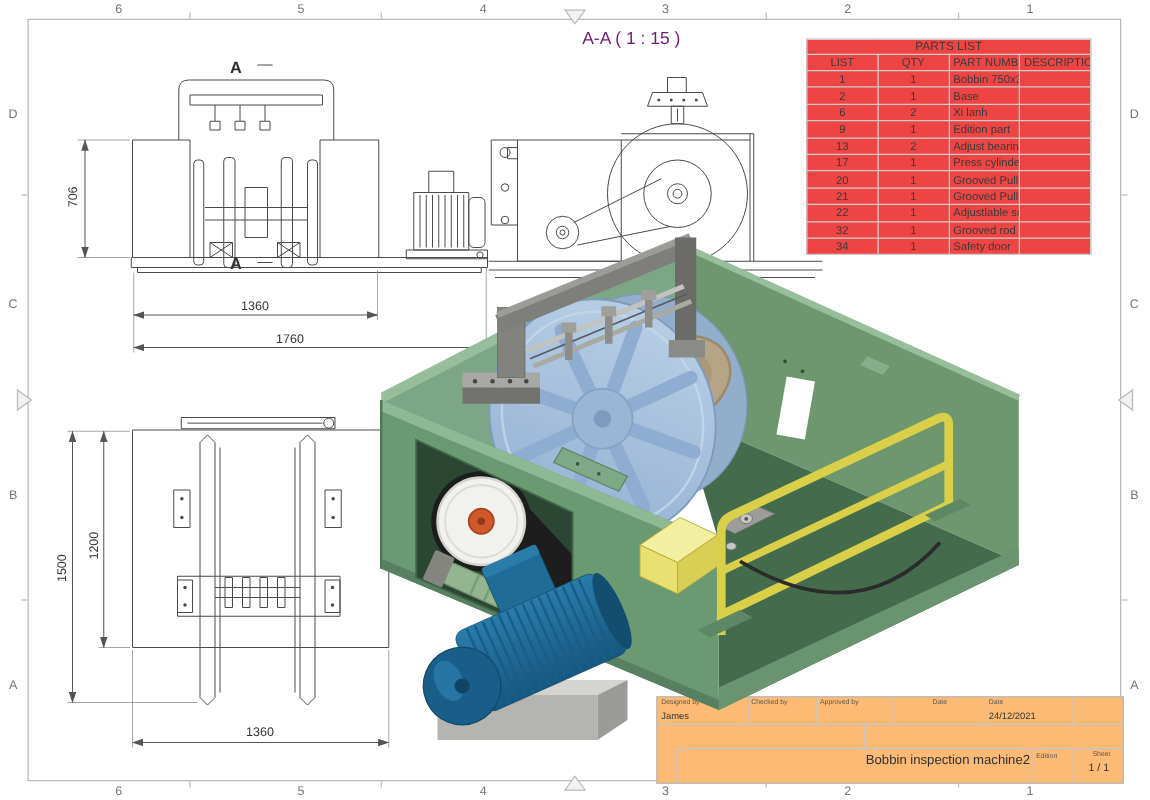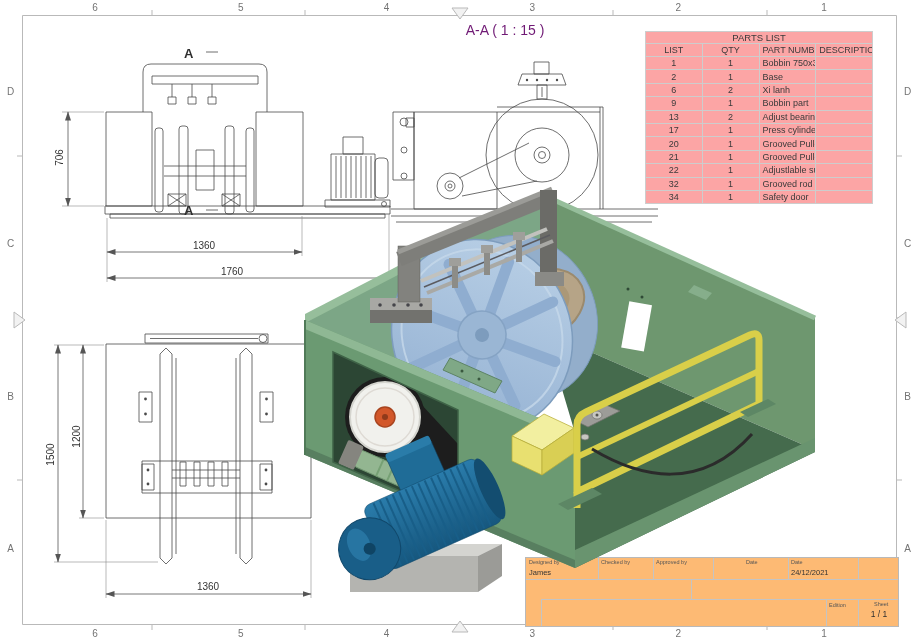--- a/index.html
+++ b/index.html
@@ -13,21 +13,21 @@
   .zones-top{left:22px;top:0;width:875px;height:14px;}
   .zones-bottom{left:22px;top:626px;width:875px;height:14px;}
   .zones-left{left:2px;top:15px;width:17px;height:610px;flex-direction:column;}
   .zones-right{left:899px;top:15px;width:17px;height:610px;flex-direction:column;}
   .dim{position:absolute;font-size:10px;color:#333;text-align:center;white-space:nowrap;}
   .rot{transform:rotate(-90deg);transform-origin:center;}
   .seclabel{position:absolute;font-size:13px;color:#2e2e2e;font-weight:bold;}
   .view-title{position:absolute;font-size:14px;color:#701a75;text-align:center;}
   
   #parts{position:absolute;left:645px;top:31px;width:228px;border-collapse:collapse;
-         font-size:9px;color:#3a3a3a;table-layout:fixed;background:#fca5a5;}
+         font-size:9px;color:#3a3a3a;table-layout:fixed;background:#ef4444;}
   #parts th,#parts td{border:0.8px solid #cdcdcd;padding:0 3px;height:12.4px;
          font-weight:normal;overflow:hidden;white-space:nowrap;}
   #parts .tbl-title{font-size:9.5px;text-align:center;height:11px;}
   #parts thead .colhead{text-align:center;height:12px;}
   #parts td.c{text-align:center;}
   
   #tblock{position:absolute;left:525px;top:557px;width:372px;height:68px;
           border:0.9px solid #b9b9b9;font-size:5.5px;color:#4a4a4a;background:#fdba74;}
   #tblock .cell{position:absolute;border-left:0.8px solid #c4c4c4;height:21px;top:0;}
   #tblock .lbl{position:absolute;top:1px;left:3px;font-size:5.5px;color:#555;}
@@ -296,21 +296,21 @@
         </tr>
         <tr>
           <td class="c">6</td>
           <td class="c">2</td>
           <td>Xi lanh</td>
           <td></td>
         </tr>
         <tr>
           <td class="c">9</td>
           <td class="c">1</td>
-          <td>Bobbin part</td>
+          <td>Edition part</td>
           <td></td>
         </tr>
         <tr>
           <td class="c">13</td>
           <td class="c">2</td>
           <td>Adjust bearing_CPY</td>
           <td></td>
         </tr>
         <tr>
           <td class="c">17</td>
@@ -363,20 +363,21 @@
     <span class="lbl" style="left:220px">Date</span>
     <span class="lbl" style="left:265px">Date</span>
     <span class="val" style="left:3px">James</span>
     <span class="val" style="left:265px">24/12/2021</span>
     <div class="h1"></div>
     <div class="h2"></div>
     <div class="v" style="left:165px;top:21px;height:20px"></div>
     <div class="v" style="left:15px;top:41px;height:27px"></div>
     <div class="v" style="left:300px;top:41px;height:27px"></div>
     <div class="v" style="left:332px;top:41px;height:27px"></div>
+    <div id="dwg-title">Bobbin inspection machine2</div>
     <span id="edition-lbl">Edition</span>
     <span id="sheet-lbl">Sheet</span>
     <span id="sheet-val">1 / 1</span>
   </div>
 
   <svg style="left:295px;top:190px;z-index:3" width="527" height="412" viewBox="295 190 527 412">
     <defs>
       <linearGradient id="flangeGrad" x1="0" y1="0" x2="1" y2="1">
         <stop offset="0" stop-color="#bdd3e8"></stop>
           <stop offset="1" stop-color="#8fadd0"></stop>

